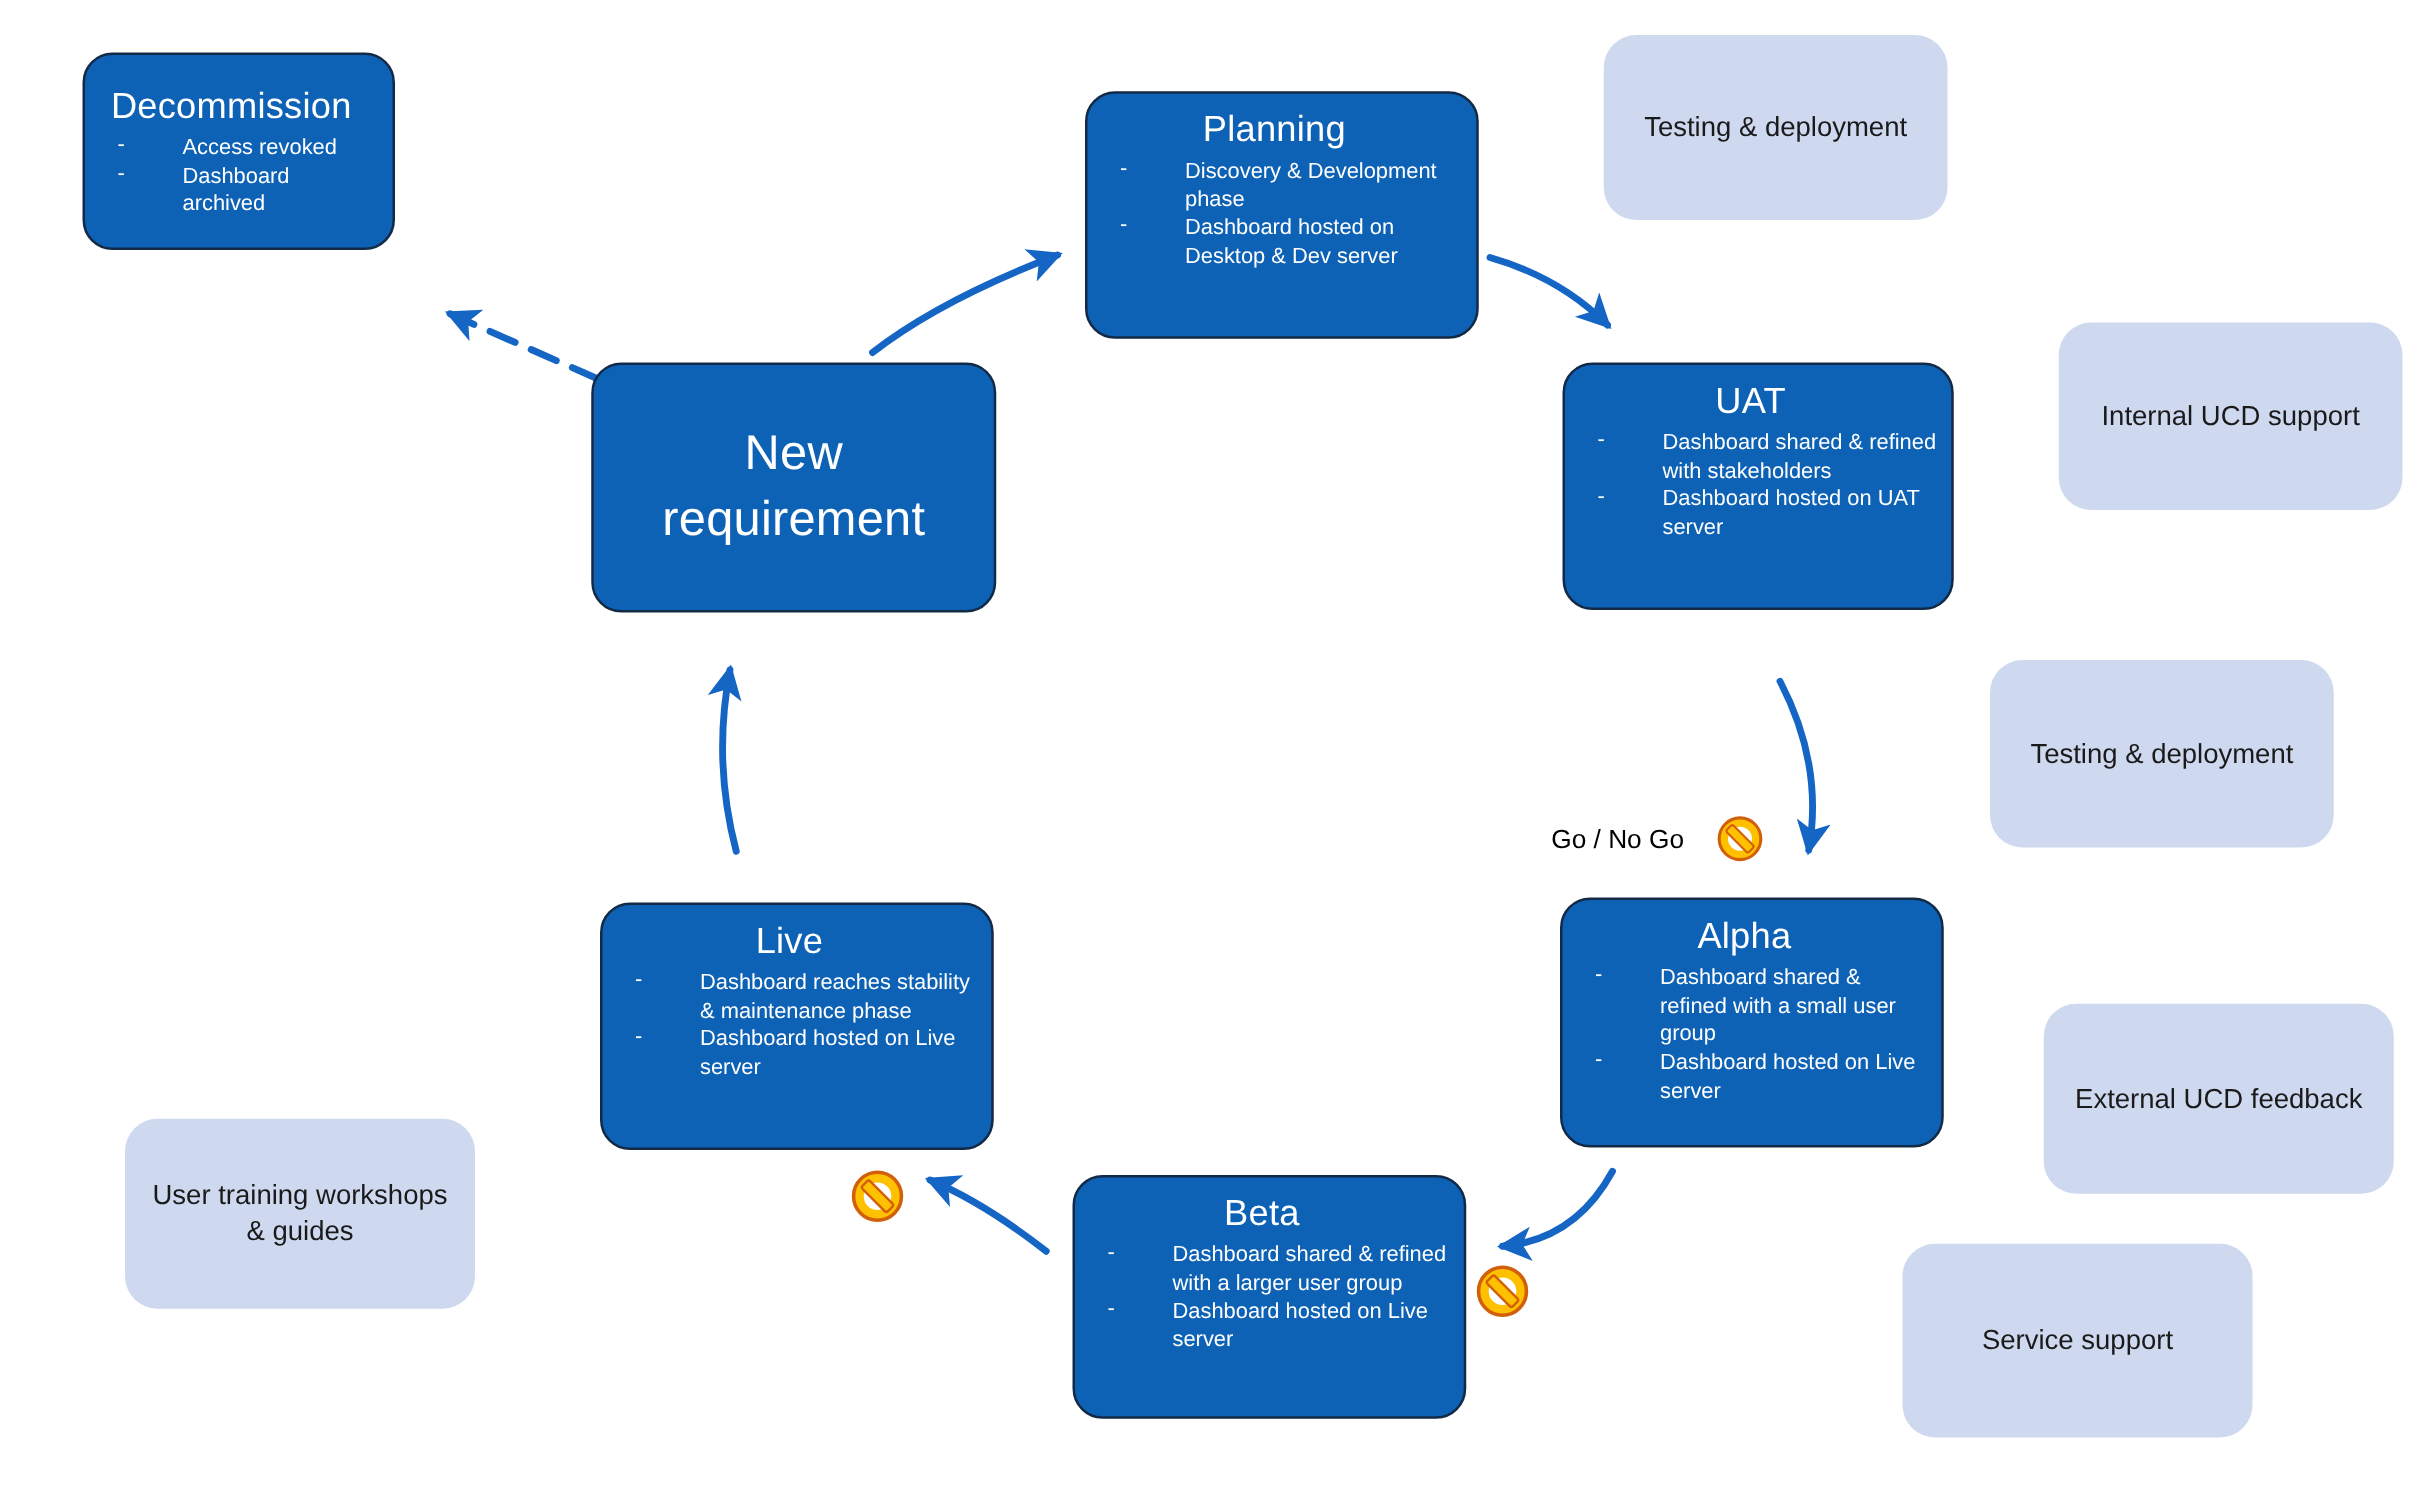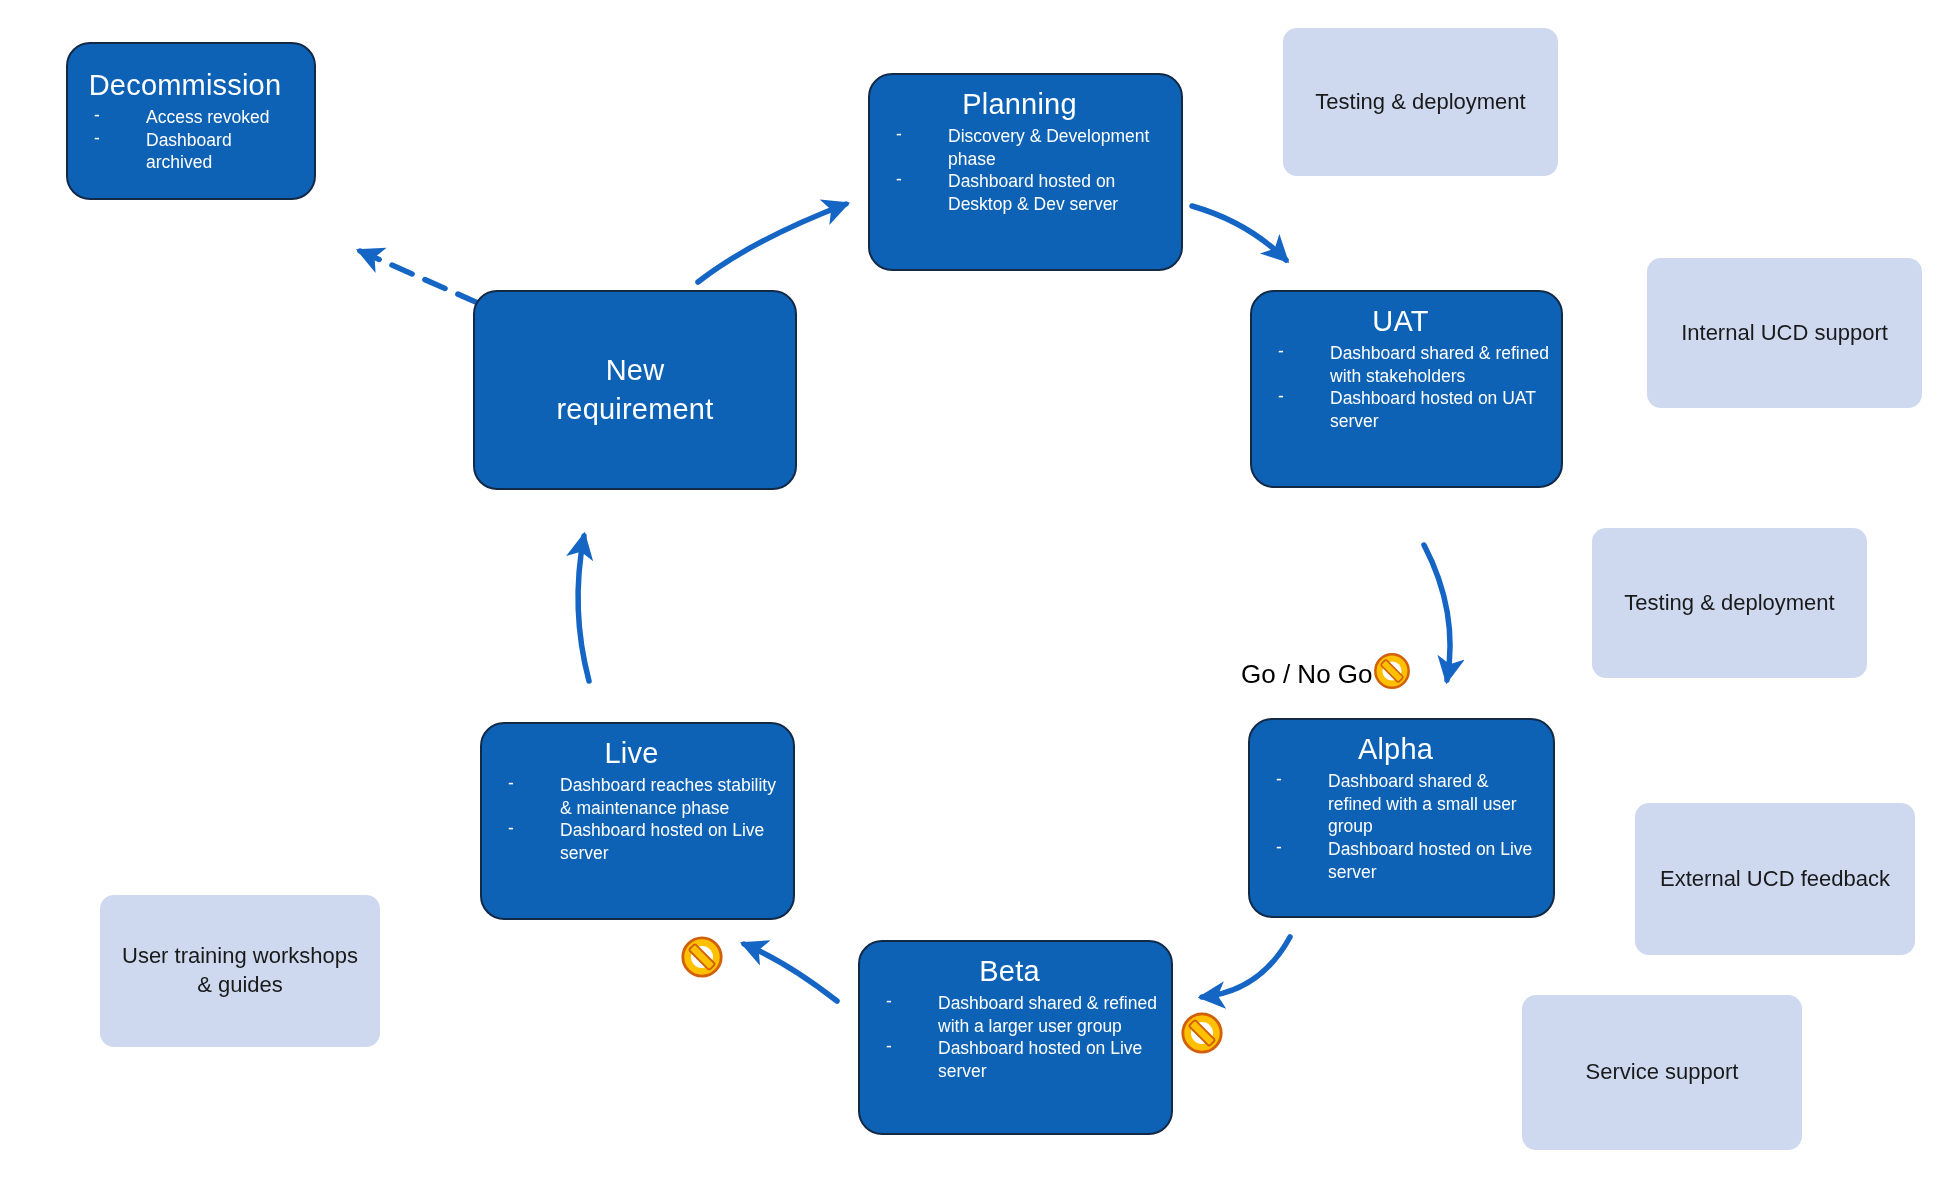--- a/index.html
+++ b/index.html
@@ -19,37 +19,37 @@
     text-align:center;font-size:29px;line-height:1.2;margin:4px 0 3px 0;
     letter-spacing:.2px;
   }
   .bullets{display:block;}
   .bullet{
     display:grid;grid-template-columns:56px 1fr;align-items:start;
     padding-left:22px;font-size:17.5px;line-height:1.3;
   }
   .bullet .dash{justify-self:start;padding-left:4px;transform:translateY(-2px);}
   .node-center{display:flex;align-items:center;justify-content:center;padding:0;}
-  .node-center .node-title{white-space:pre-line;margin:0;font-size:29px;line-height:1.35;}
+  .node-center .node-title{white-space:pre-line;margin:0;font-size:39px;line-height:1.35;}
   .node-decommission{padding-top:20px;margin-left:44px;}
   
   .note{
-    position:absolute;box-sizing:border-box;border-radius:14px;
+    position:absolute;box-sizing:border-box;border-radius:26px;
     background:var(--note-fill,#CED9F0);color:var(--note-text,#1A1A1A);
     display:flex;align-items:center;justify-content:center;text-align:center;
     font-size:22px;line-height:1.3;padding:0 20px;
   }
   
   #arrow-layer{position:absolute;left:0;top:0;width:1946px;height:1189px;}
   .arrow{fill:none;stroke:var(--arrow,#1565C5);stroke-width:5.5;stroke-linecap:round;}
   .arrow.dashed{stroke-dasharray:22 14;}
   .arrowhead-shape{fill:var(--arrow,#1565C5);}
   
   .gonogo-label{
-    position:absolute;font-size:26px;color:var(--label-text,#000);
+    position:absolute;font-size:21px;color:var(--label-text,#000);
     line-height:1;white-space:nowrap;
   }
   .no-icon{position:absolute;}
   .no-icon svg{display:block;}
   .ring{fill:var(--no-icon-ring,#FFC000);stroke:var(--no-icon-outline,#D2600A);stroke-width:3;}
   .ring-inner{fill:#fff;}
   .ring-slash{fill:var(--no-icon-ring,#FFC000);stroke:var(--no-icon-outline,#D2600A);stroke-width:2;}
 </style>
 </head>
 <body>

